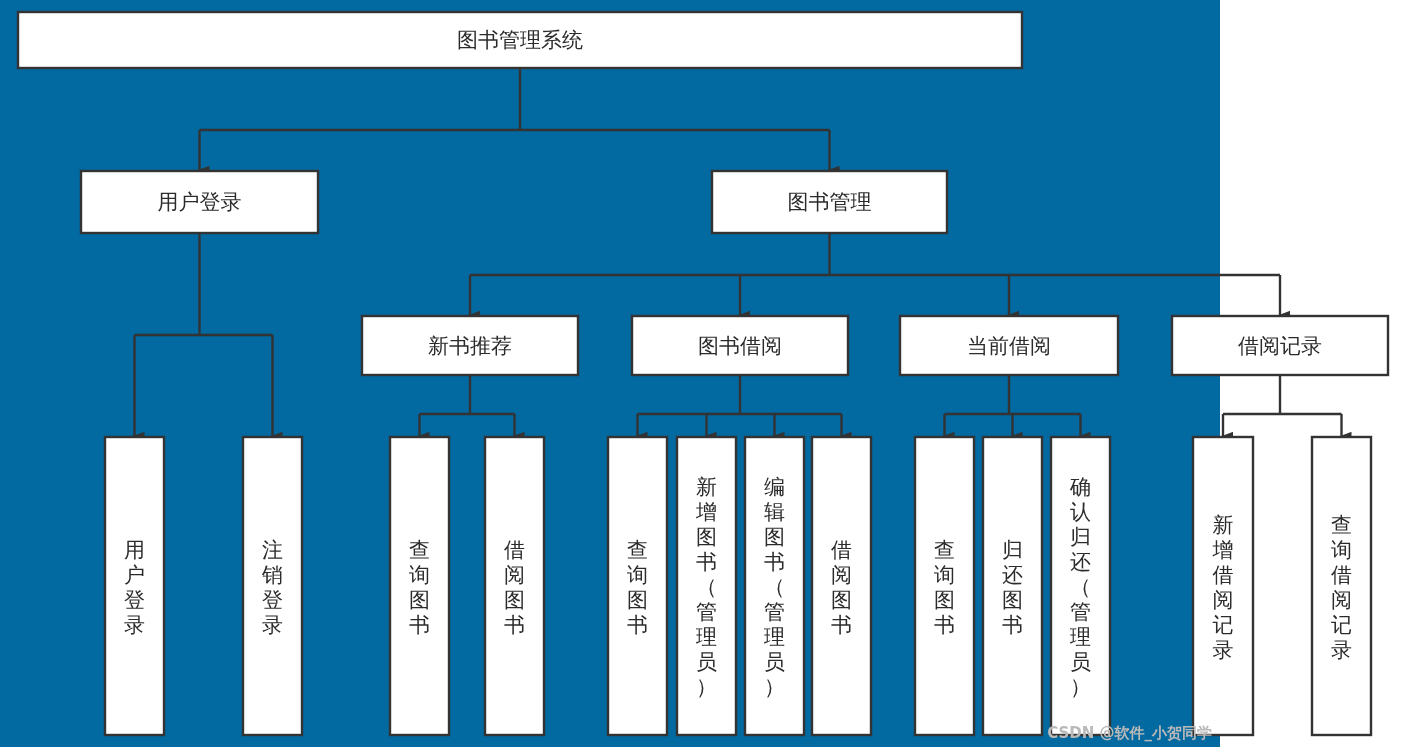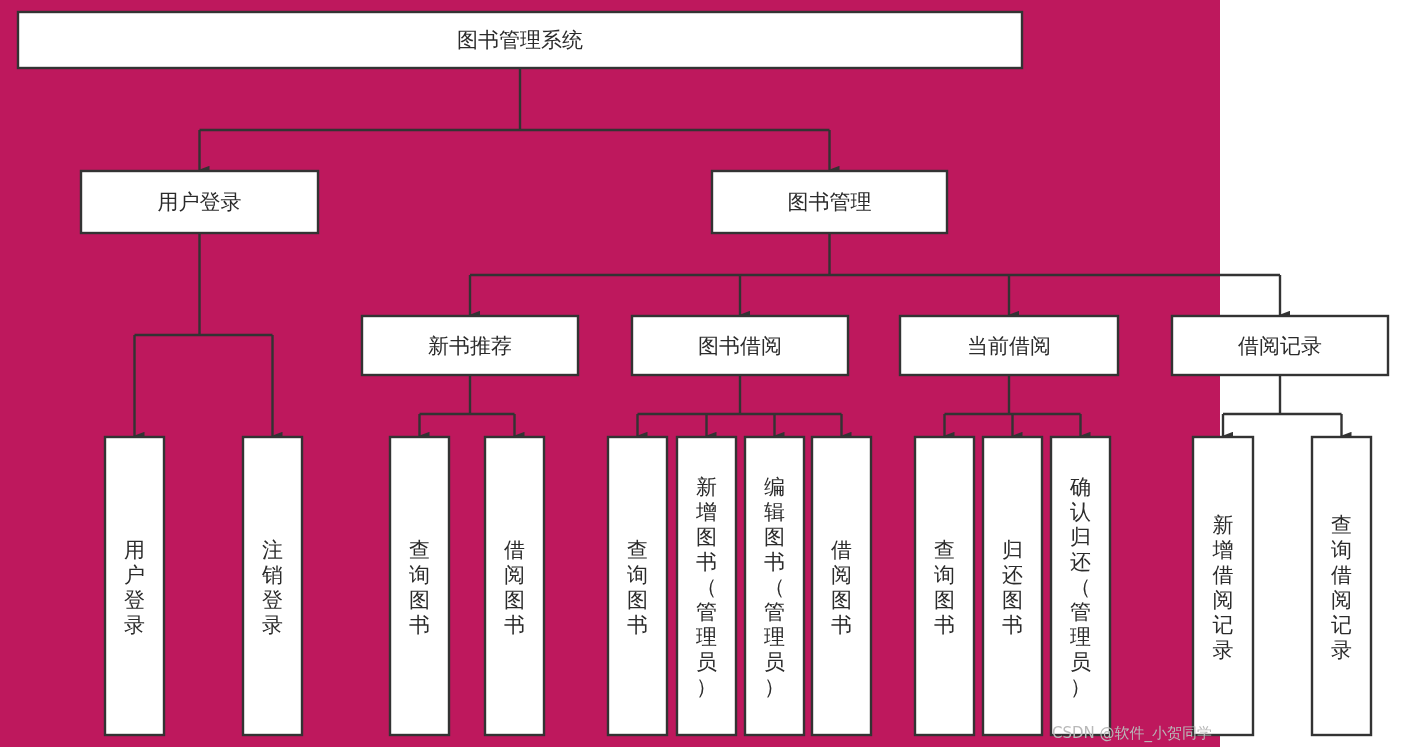--- a/index.html
+++ b/index.html
@@ -1,35 +1,35 @@
 <!DOCTYPE html>
 <html><head>
 <meta charset="utf-8">
 <style>
   html,body{margin:0;padding:0;background:#ffffff;}
   body{
     font-family:"DejaVu Sans","Liberation Sans",sans-serif;
     width:1405px;height:747px;overflow:hidden;position:relative;
   }
-  #stage{position:relative;width:1220px;height:747px;background:#be185d;}
+  #stage{position:relative;width:1220px;height:747px;background:#0369a1;}
   svg#diagram{position:absolute;left:0;top:0;width:1405px;height:747px;display:block;}
   .node-rect{fill:#ffffff;stroke:#333333;stroke-width:2.4;}
   .connector{stroke:#333333;stroke-width:2.4;fill:none;}
   .node-label{
     font-family:"DejaVu Sans","Liberation Sans",sans-serif;
     fill:#2b2b2b;
     text-anchor:middle;
     dominant-baseline:middle;
   }
   .label-h{font-size:21px;}
   .label-v{font-size:21px;}
   .watermark{
     position:absolute;right:8px;bottom:4px;
     font-family:"DejaVu Sans","Liberation Sans",sans-serif;
-    font-size:15px;color:#b9b9b9;white-space:nowrap;user-select:none;
+    font-size:15px;color:#b9b9b9;white-space:nowrap;user-select:none;font-weight:bold;
   }
 </style>
 </head>
 <body>
 
 <div id="stage">
 
   <svg id="diagram" viewBox="0 0 1405 747">
     <defs>
       <marker id="arrowhead" markerWidth="9" markerHeight="11" refX="4.2" refY="10" orient="auto" markerUnits="userSpaceOnUse">

